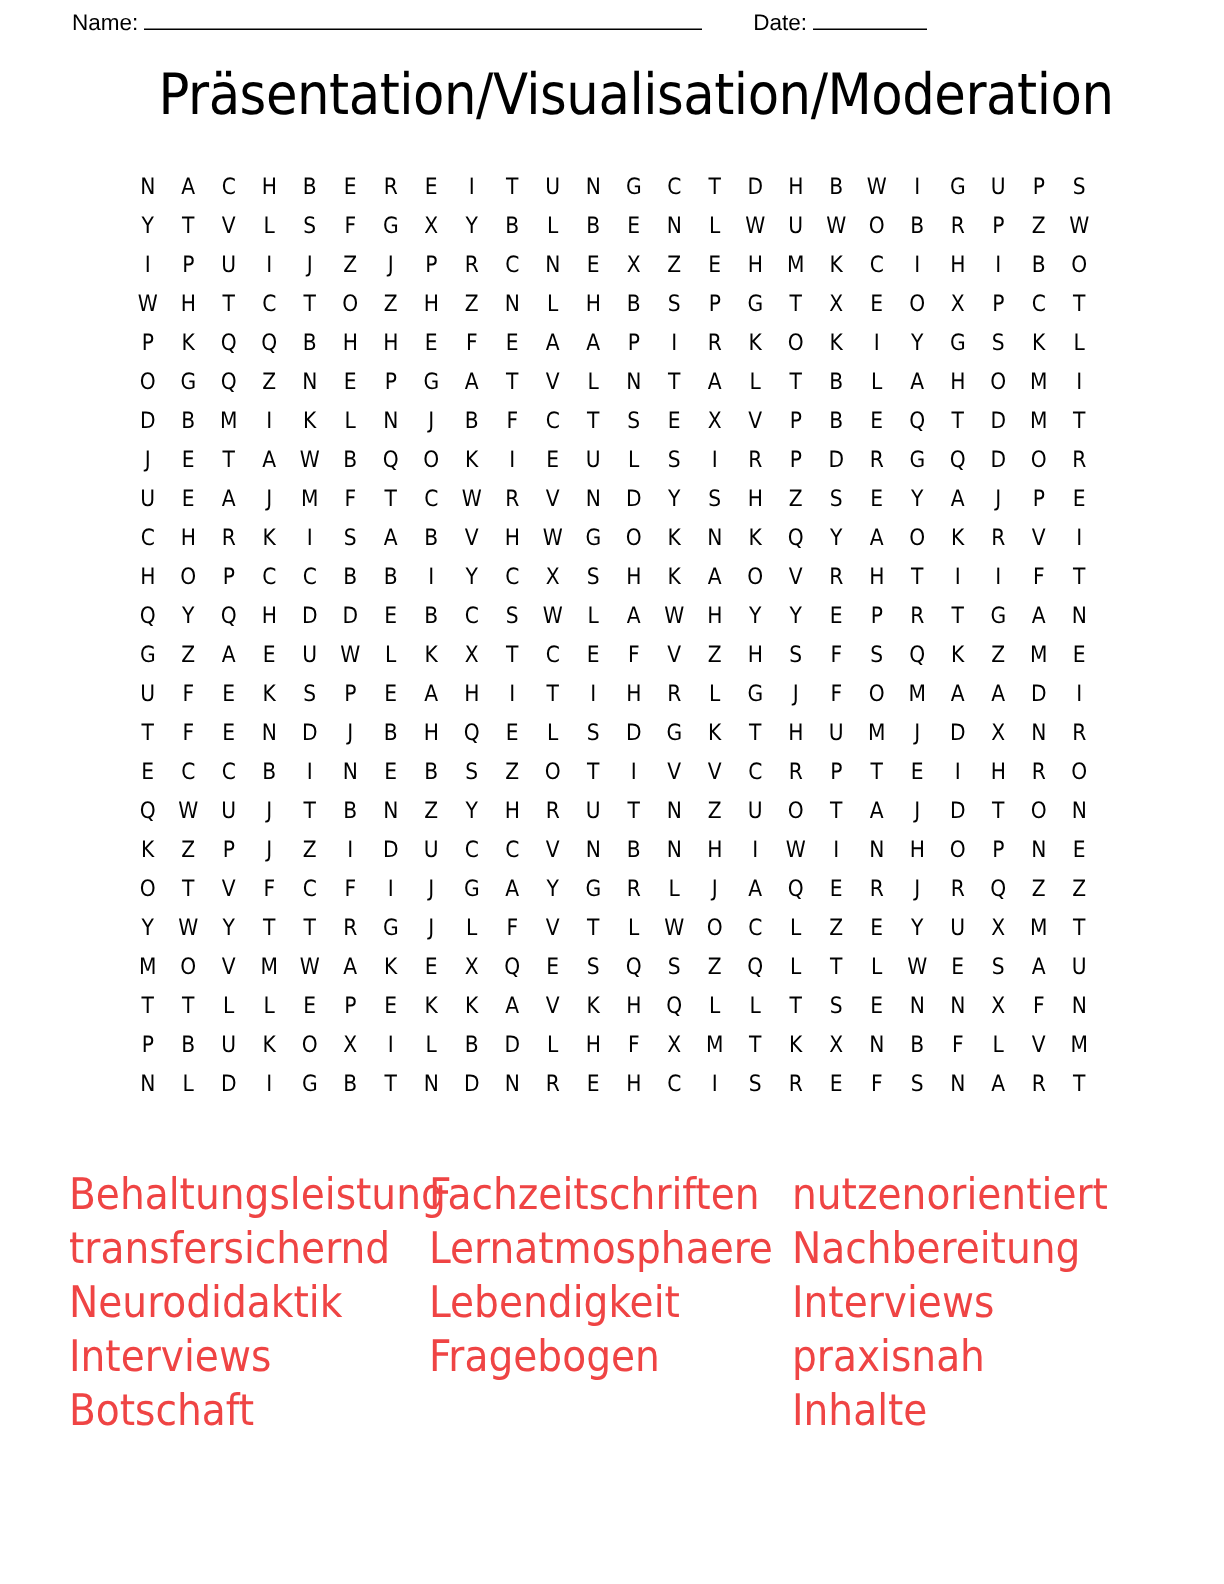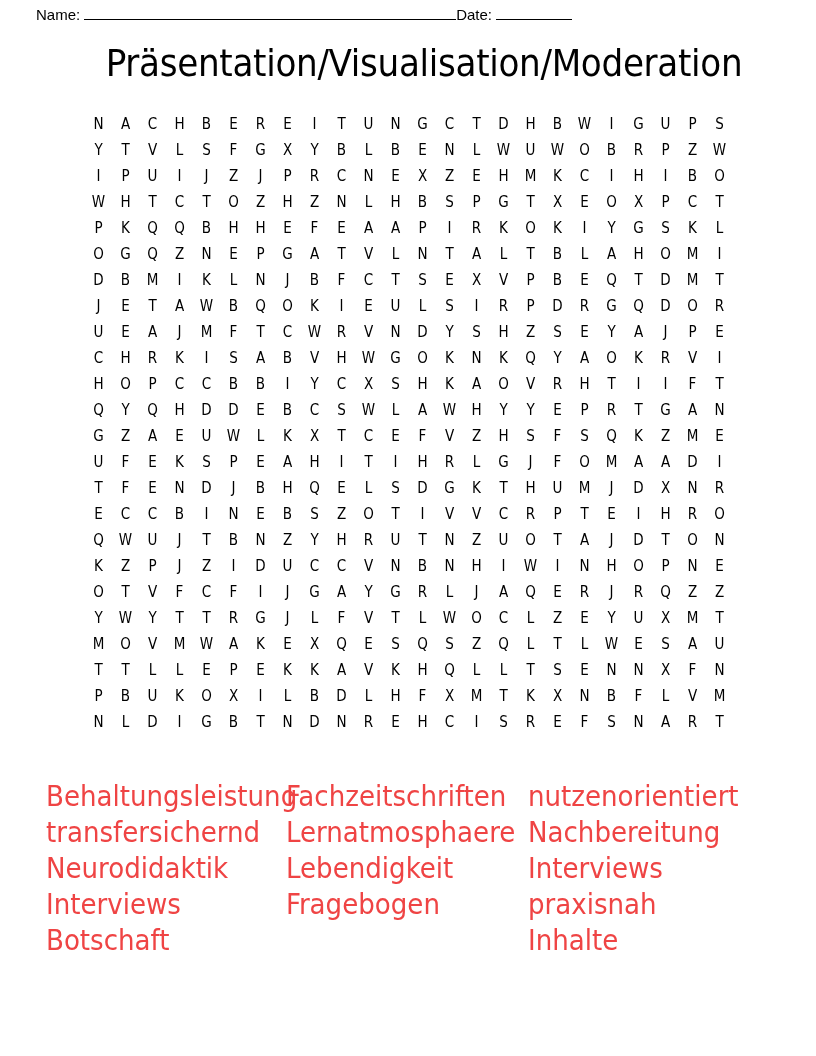--- a/index.html
+++ b/index.html
@@ -33,23 +33,23 @@
     font-size: 15px;
     color: #000;
     white-space: pre;
   }
   .field-rule {
     display: inline-block;
     border-bottom: 1px solid #000;
     height: 13px;
     margin-left: 4px;
   }
-  #name-field { margin-left: 36px; display: flex; align-items: baseline; }
+  #name-field { margin-left: 48px; display: flex; align-items: baseline; }
   #name-rule { width: 372px; }
-  #date-field { display: flex; align-items: baseline; }
+  #date-field { margin-left: 34px; display: flex; align-items: baseline; }
   #date-rule { width: 76px; }
 
   
   #puzzle-title {
     position: absolute;
     left: 0;
     top: 40px;
     width: 816px;
     text-align: center;
     font-family: "DejaVu Sans", sans-serif;

